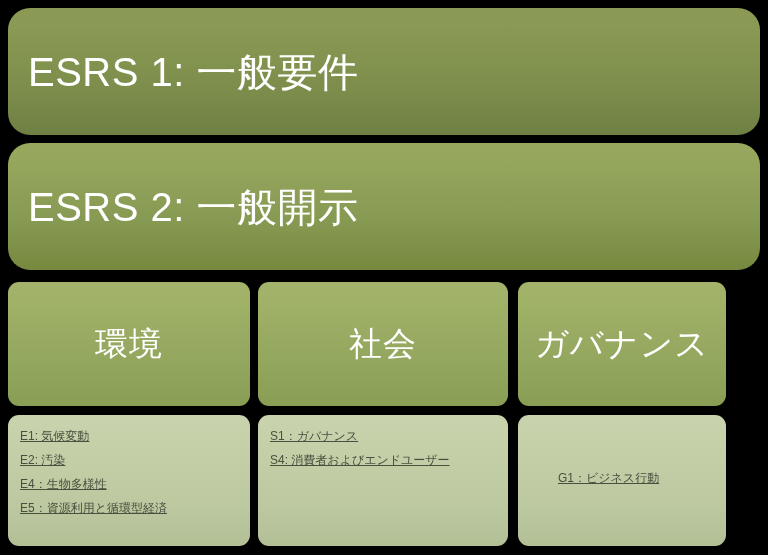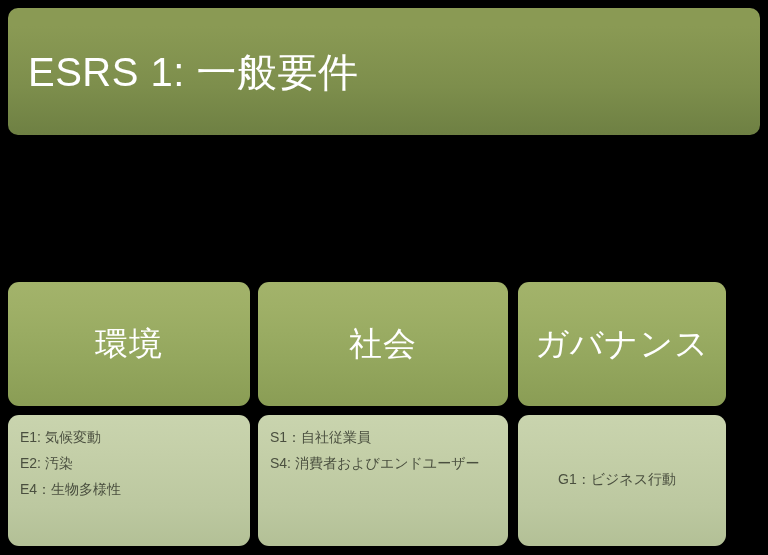--- a/index.html
+++ b/index.html
@@ -19,21 +19,21 @@
     width: 768px;
     height: 555px;
     background: #000000;
   }
 
   
   .banner {
     position: absolute;
     left: 8px;
     width: 752px;
-    border-radius: 10px;
+    border-radius: 22px;
     background: linear-gradient(180deg, #8a9a54 0%, #8a9a54 14%, #7d8e4c 62%, #6e8043 100%);
     box-sizing: border-box;
     display: flex;
     align-items: center;
   }
   #banner-1 {
     top: 8px;
     height: 127px;
   }
   #banner-2 {
@@ -82,24 +82,25 @@
     padding: 9px 10px 6px 10px;
     overflow: hidden;
   }
   .detail-list {
     list-style: none;
     margin: 0;
     padding: 0;
   }
   .detail-list li {
     color: #4a4f3f;
-    font-size: 14px;
+    font-size: 12px;
     line-height: 1.0;
     padding: 6px 0 6px 2px;
     white-space: nowrap;
+    text-decoration: underline;
   }
 
   
   .col-1 { left: 8px;   width: 242px; }
   .col-2 { left: 258px; width: 250px; }
   .col-3 { left: 518px; width: 208px; }
 
   
   #detail-governance .detail-list {
     padding-top: 42px;
@@ -108,44 +109,48 @@
 </style>
 </head>
 <body>
 
 <div id="slide">
 
   <div class="banner" id="banner-1">
     <span class="banner-label">ESRS 1: 一般要件</span>
   </div>
 
+  <div class="banner" id="banner-2">
+    <span class="banner-label">ESRS 2: 一般開示</span>
+  </div>
 
   <div class="cat-head col-1">
     <span class="cat-head-label">環境</span>
   </div>
 
   <div class="cat-head col-2">
     <span class="cat-head-label">社会</span>
   </div>
 
   <div class="cat-head col-3">
     <span class="cat-head-label">ガバナンス</span>
   </div>
 
   <div class="detail col-1" id="detail-environment">
     <ul class="detail-list">
       <li>E1: 気候変動</li>
       <li>E2: 汚染</li>
       <li>E4：生物多様性</li>
+      <li>E5：資源利用と循環型経済</li>
     </ul>
   </div>
 
   <div class="detail col-2" id="detail-social">
     <ul class="detail-list">
-      <li>S1：自社従業員</li>
+      <li>S1：ガバナンス</li>
       <li>S4: 消費者およびエンドユーザー</li>
     </ul>
   </div>
 
   <div class="detail col-3" id="detail-governance">
     <ul class="detail-list">
       <li>G1：ビジネス行動</li>
     </ul>
   </div>
 

